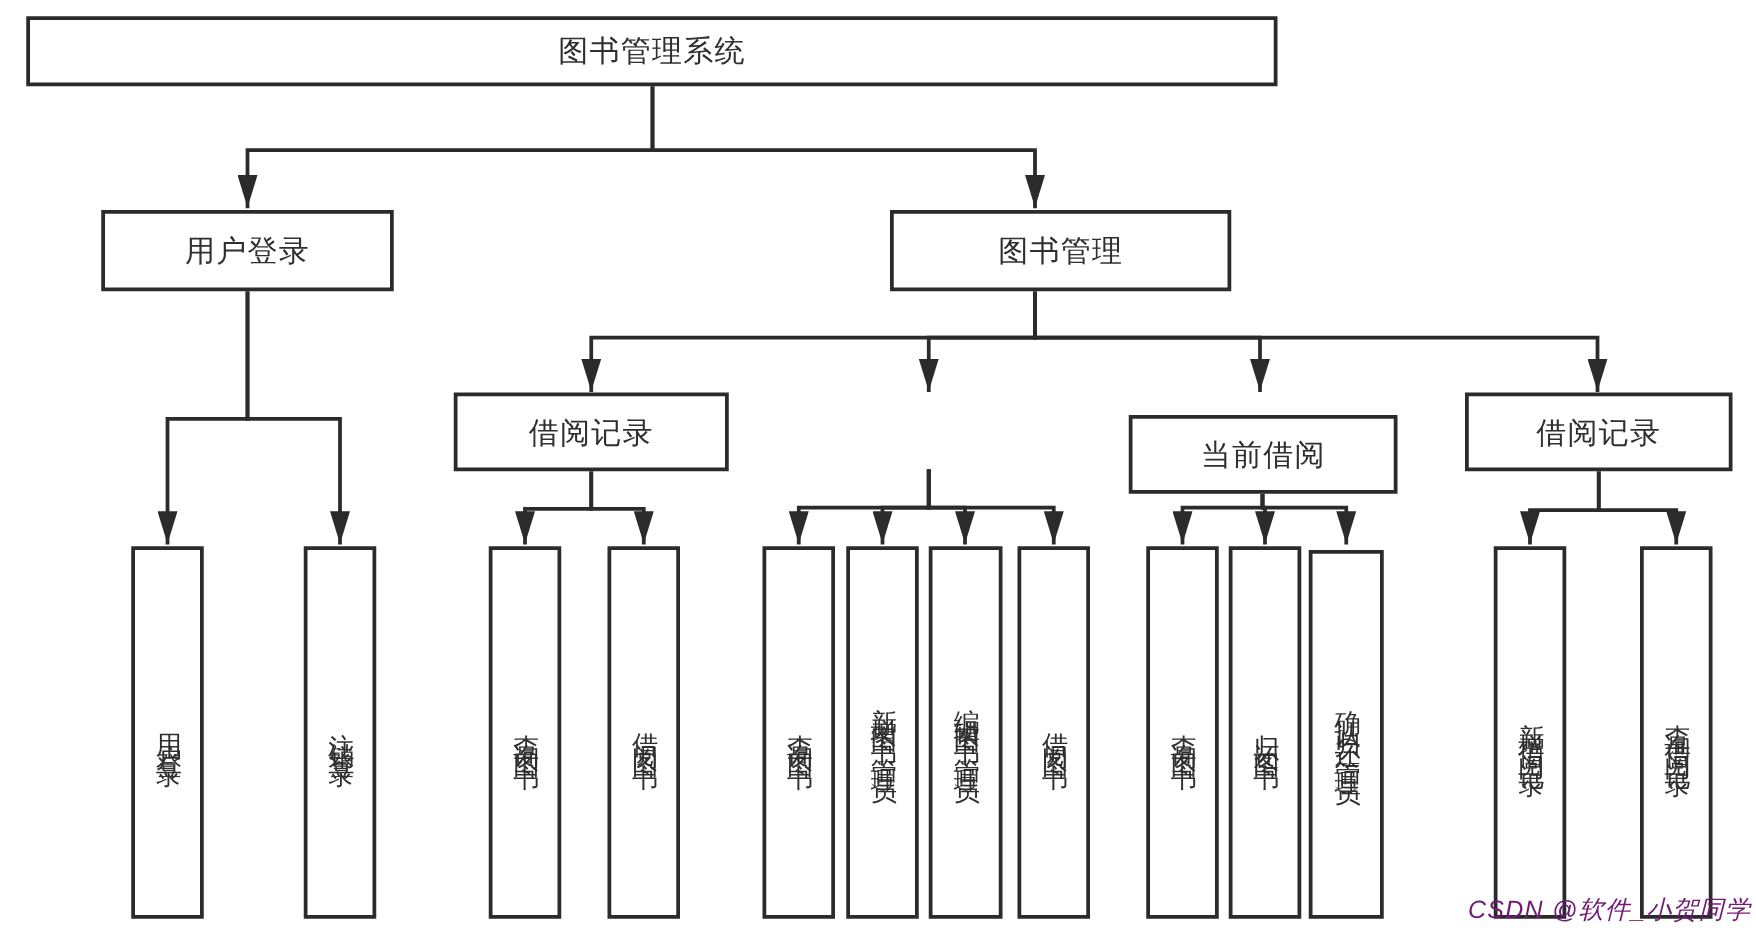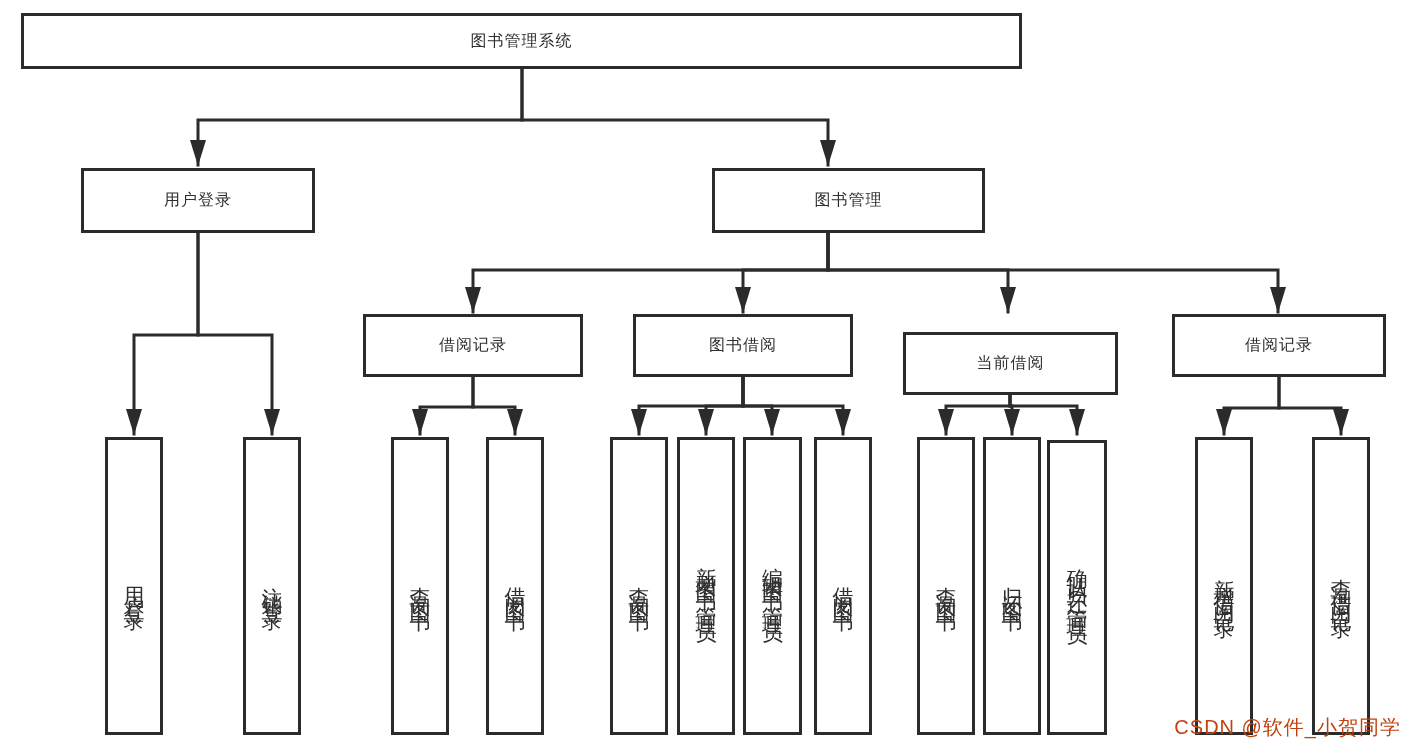--- a/index.html
+++ b/index.html
@@ -15,39 +15,40 @@
     position:absolute;
     box-sizing:border-box;
     background:#ffffff;
     border:3px solid #2b2b2b;
     display:flex;
     align-items:center;
     justify-content:center;
     color:#2f2f2f;
   }
   .hlabel{
-    font-size:16px;
+    font-size:24px;
     letter-spacing:1px;
     white-space:nowrap;
   }
   .vlabel{
     writing-mode:vertical-rl;
     text-orientation:mixed;
     font-size:21px;
     letter-spacing:8px;
     white-space:nowrap;
   }
   .watermark{
     position:absolute;
     right:4px;
     top:714px;
     font-size:20px;
-    color:#c2410c;
+    color:#701a75;
     letter-spacing:1px;
     white-space:nowrap;
+    font-style:italic;
   }
 </style>
 </head>
 <body>
 
 <div class="canvas">
 
   <svg class="edges" width="1405" height="747" viewBox="0 0 1405 747" fill="none" stroke="#2b2b2b" stroke-width="3" stroke-linecap="square">
     <defs>
       <marker id="arrow" viewBox="0 0 26 16" refX="25" refY="8" markerWidth="26" markerHeight="16" markerUnits="userSpaceOnUse" orient="auto">
@@ -88,23 +89,20 @@
 
   <div class="node" style="left:81px;top:168px;width:234px;height:65px">
     <span class="hlabel">用户登录</span>
   </div>
   <div class="node" style="left:712px;top:168px;width:273px;height:65px">
     <span class="hlabel">图书管理</span>
   </div>
 
   <div class="node" style="left:363px;top:314px;width:220px;height:63px">
     <span class="hlabel">借阅记录</span>
-  </div>
-  <div class="node" style="left:633px;top:314px;width:220px;height:63px">
-    <span class="hlabel">图书借阅</span>
   </div>
   <div class="node" style="left:903px;top:332px;width:215px;height:63px">
     <span class="hlabel">当前借阅</span>
   </div>
   <div class="node" style="left:1172px;top:314px;width:214px;height:63px">
     <span class="hlabel">借阅记录</span>
   </div>
 
   <div class="node" style="left:105px;top:437px;width:58px;height:298px">
     <span class="vlabel">用户登录</span>

